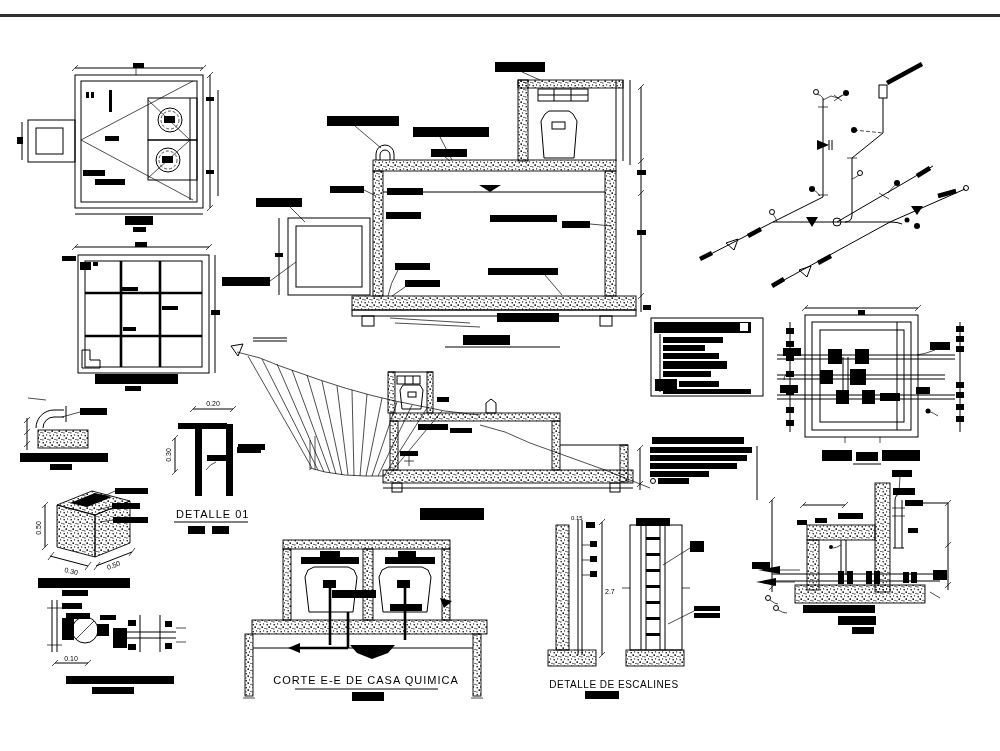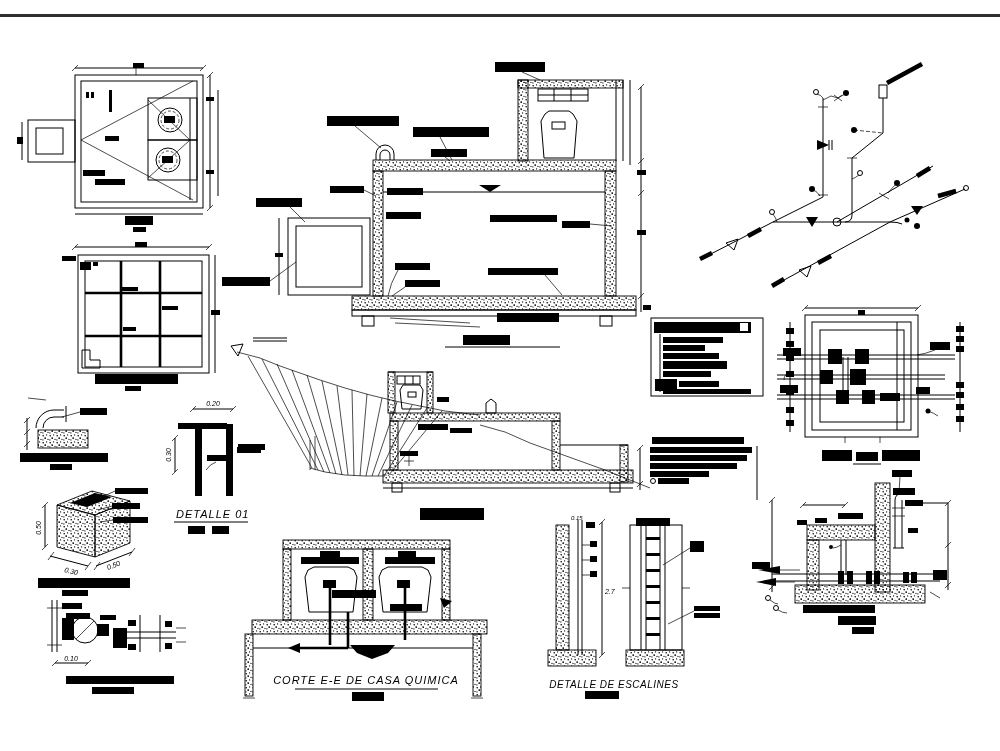--- a/index.html
+++ b/index.html
@@ -1,17 +1,17 @@
 <!DOCTYPE html>
 <html><head>
 <meta charset="utf-8">
 <style>
   html,body{margin:0;padding:0;background:#ffffff;}
   .sheet{position:relative;width:1000px;height:702px;background:#fff;overflow:hidden;
-         font-family:"Liberation Sans",sans-serif;font-style:italic;}
+         font-family:"Liberation Sans",sans-serif;}
   .border-line{position:absolute;left:0;width:1000px;height:3px;background:#2f2f2f;}
   svg{position:absolute;left:0;top:0;}
   .ln{stroke:#000;fill:none;stroke-width:1;}
   .lt{stroke:#000;fill:none;stroke-width:.7;}
   .thk{stroke:#000;fill:none;stroke-width:2.6;}
   .b4{stroke:#000;fill:none;stroke-width:4.5;}
   .blk{fill:#000;stroke:none;}
   .stip{fill:url(#conc);stroke:#000;stroke-width:.9;}
   .txt{font-family:"Liberation Sans",sans-serif;fill:#000;}
   .title{font-size:11px;letter-spacing:1px;}

